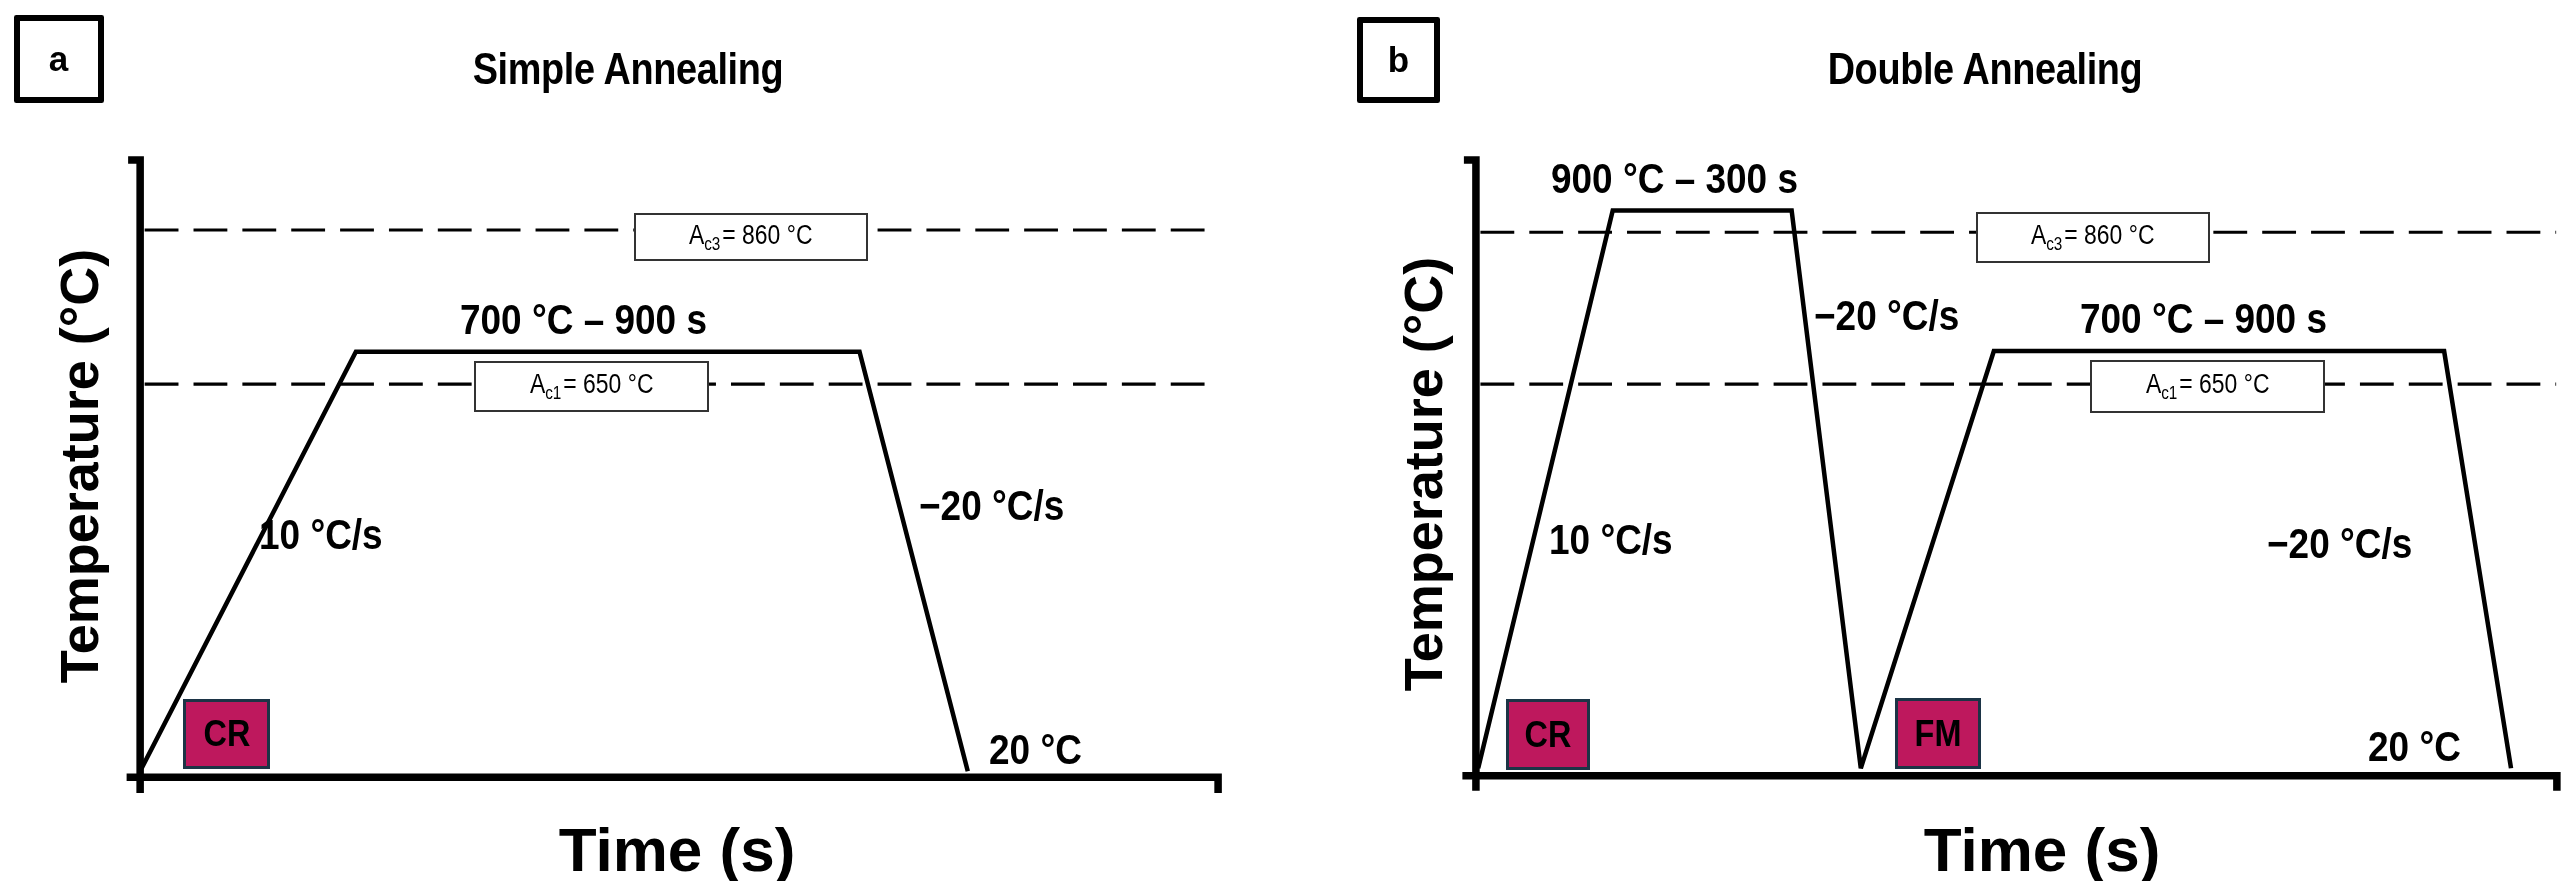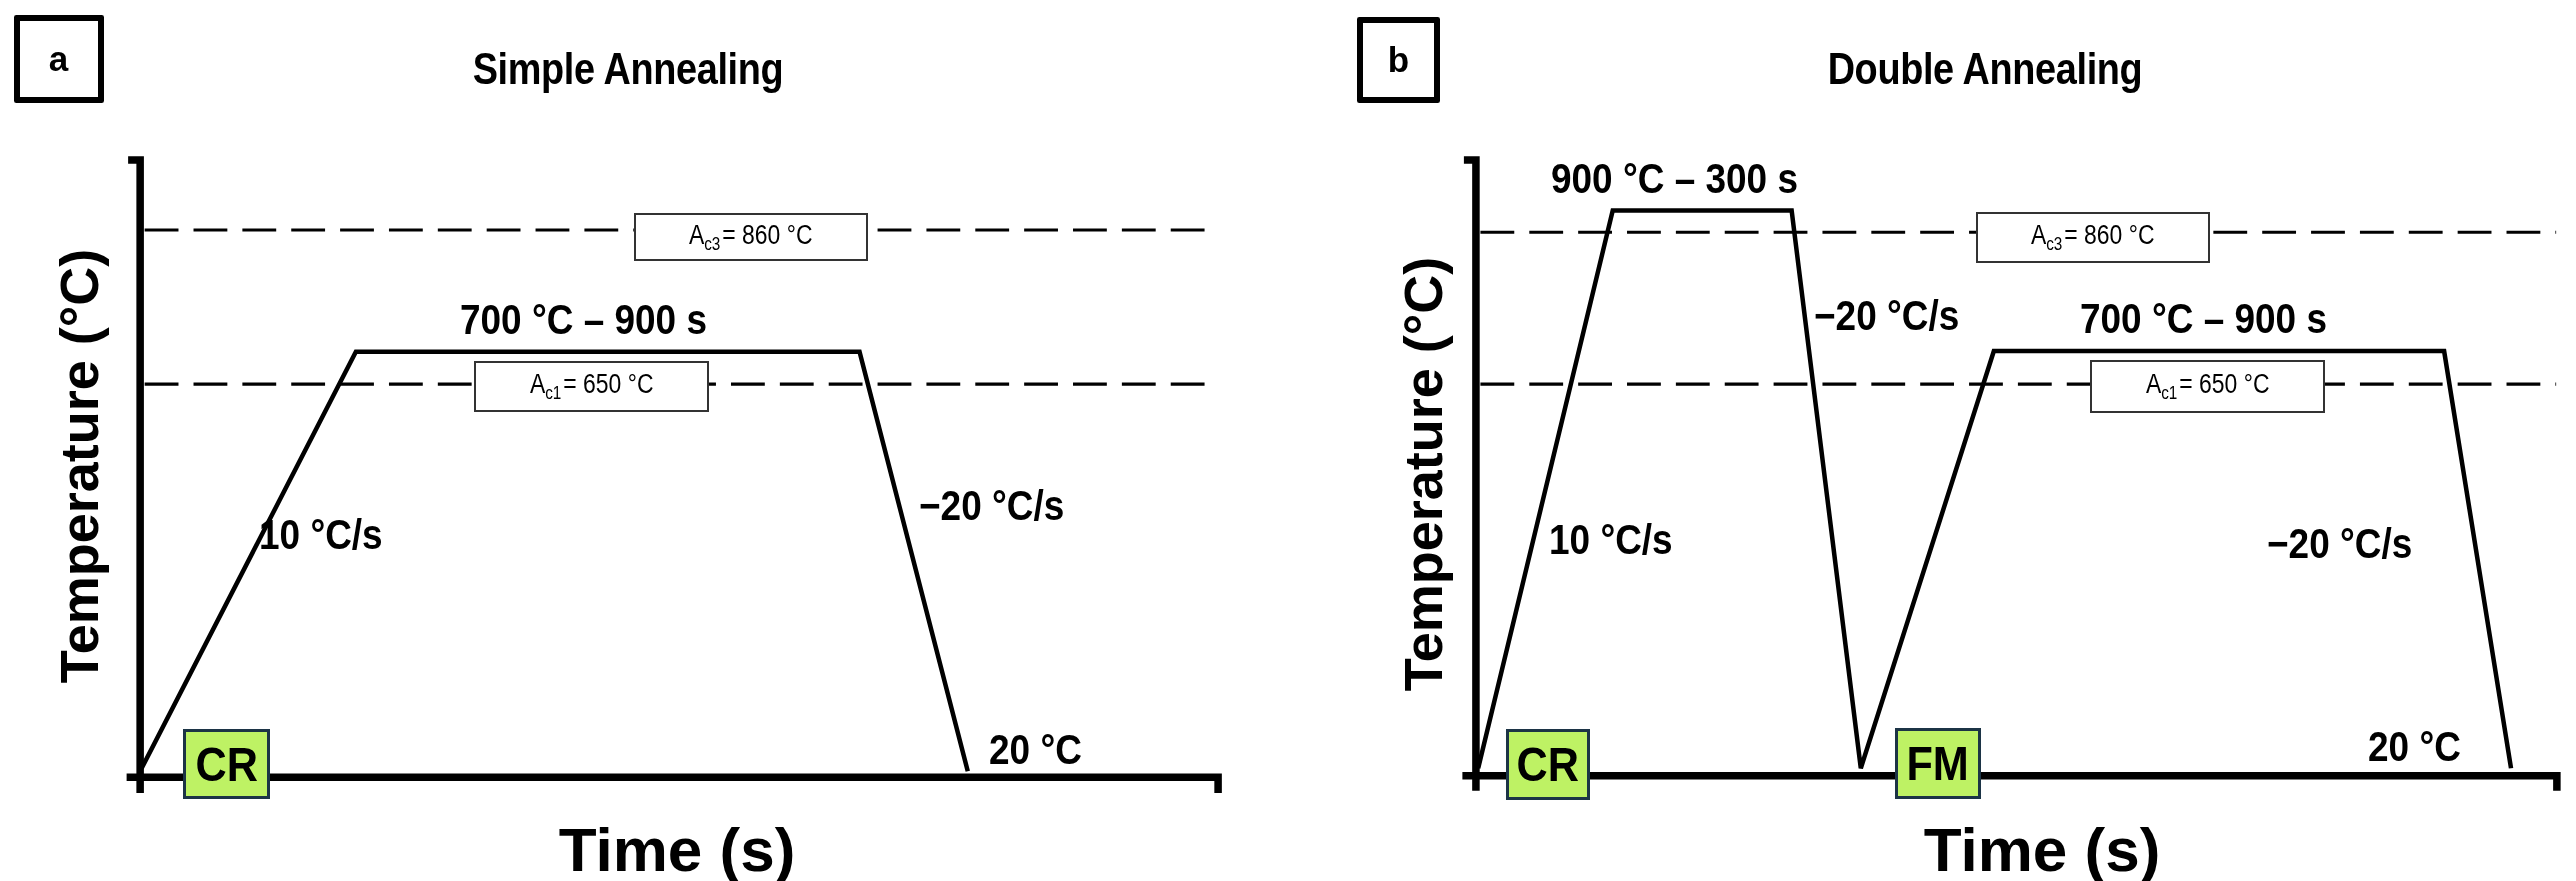--- a/index.html
+++ b/index.html
@@ -15,23 +15,23 @@
             transform: translate(-50%, -50%) rotate(-90deg); }
   .xlabel { position: absolute; font-size: 62px; font-weight: bold; white-space: nowrap;
             transform: translateX(-50%); text-align: center; }
   .anno { position: absolute; font-size: 42px; font-weight: bold; white-space: nowrap;
           transform: scaleX(0.88); transform-origin: left center; line-height: 1; }
   .crit-box { position: absolute; border: 2.3px solid #333; background: #ffffff; box-sizing: border-box;
               display: flex; align-items: center; justify-content: center;
               font-size: 27px; font-weight: normal; white-space: nowrap; }
   .crit-box .inner { transform: scaleX(0.85); display: inline-block; }
   .crit-box sub { font-size: 18px; vertical-align: -6px; }
-  .state-box { position: absolute; background: #bef264; border: 3.8px solid #1c3446; box-sizing: border-box;
+  .state-box { position: absolute; background: #be185d; border: 3.8px solid #1c3446; box-sizing: border-box;
                display: flex; align-items: center; justify-content: center;
-               font-size: 48px; font-weight: bold; margin-top: 30px; }
+               font-size: 36px; font-weight: bold; }
   .state-box span { transform: scaleX(0.9); display: inline-block; }
 </style>
 </head>
 <body>
 
 <svg class="canvas" width="2576" height="881" viewBox="0 0 3426 1172">
 
   <g>
     <polyline points="170,213 186,213 186,1055" fill="none" stroke="#000" stroke-width="10"></polyline>
     <polyline points="168,1034 1620,1034 1620,1055" fill="none" stroke="#000" stroke-width="10"></polyline>

